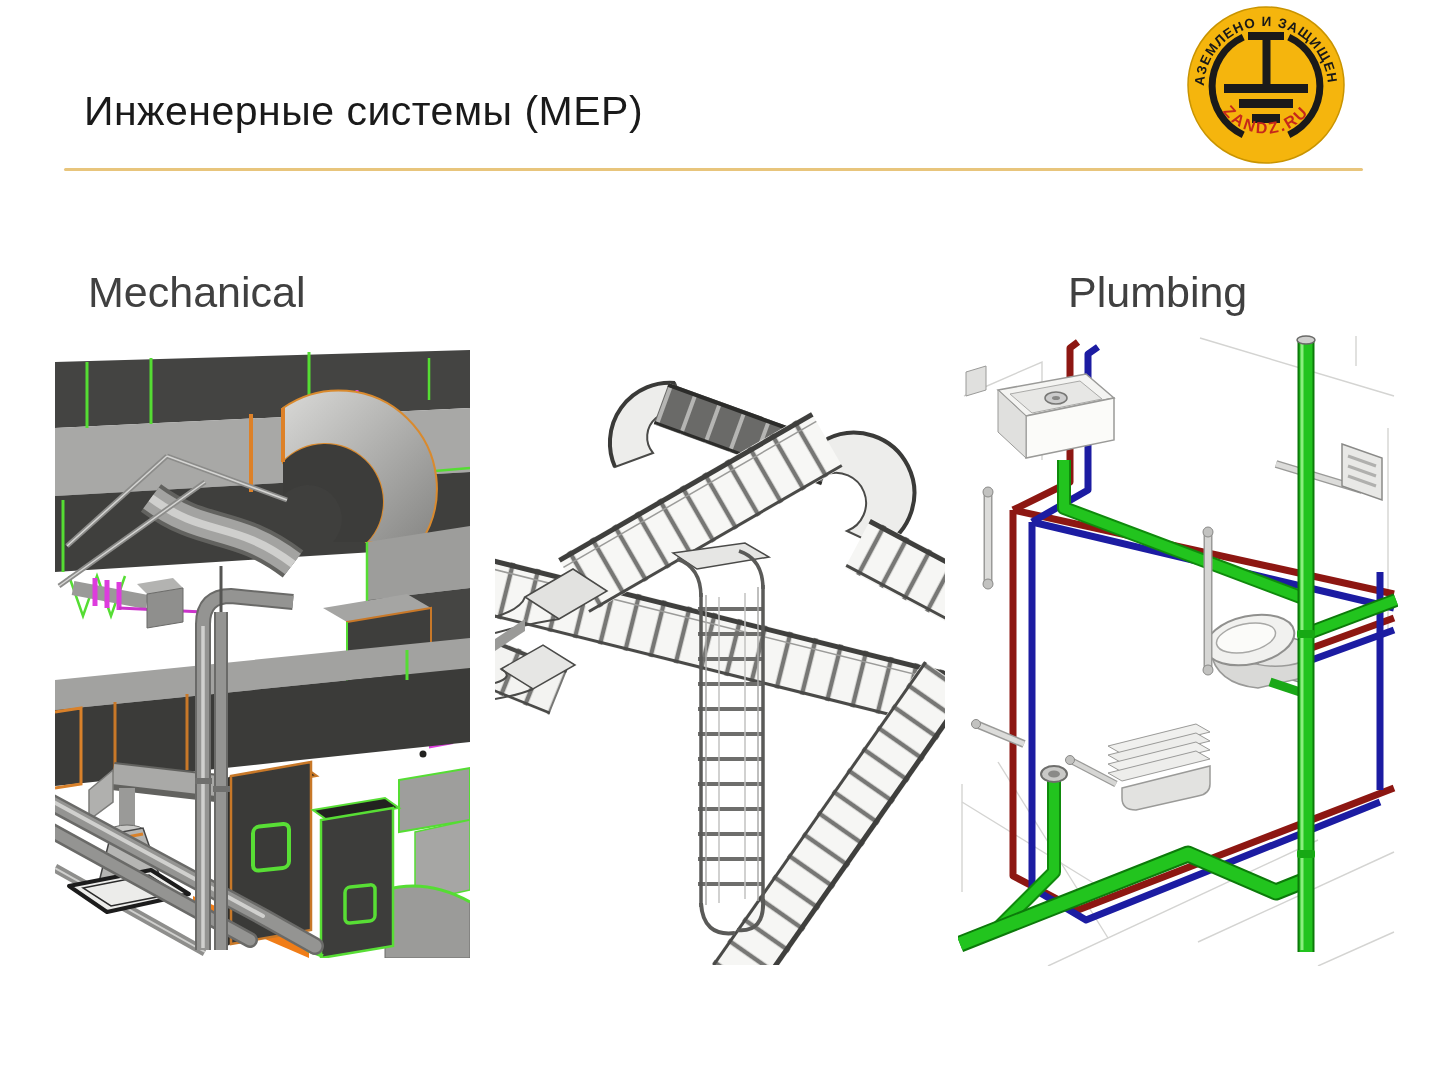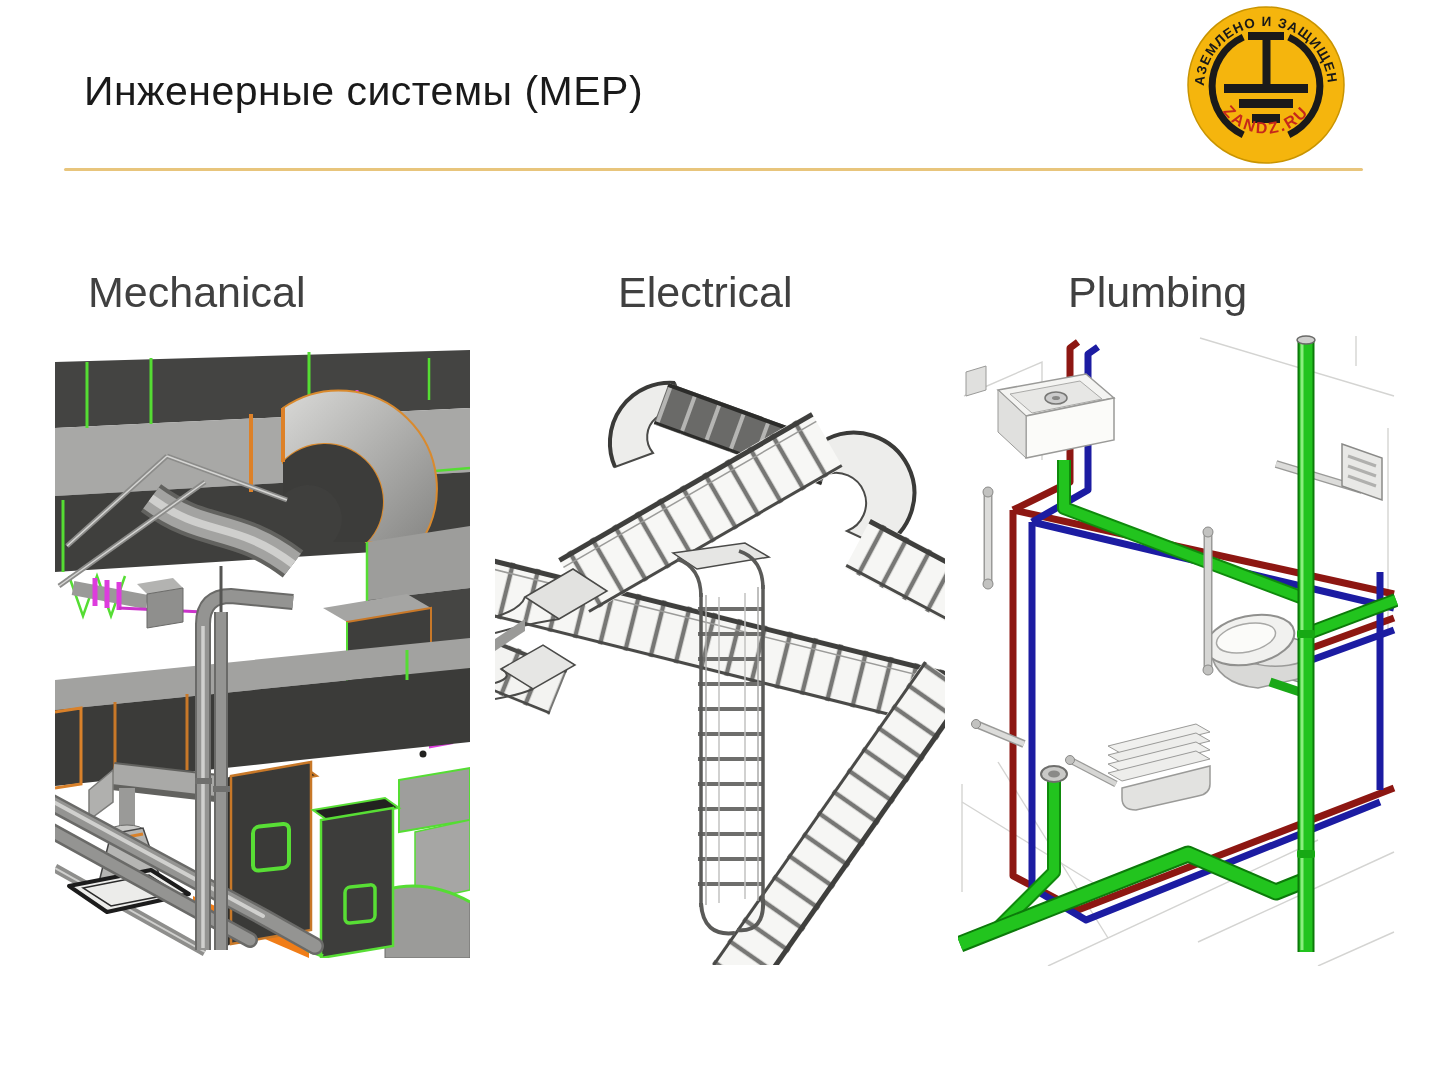--- a/index.html
+++ b/index.html
@@ -1,18 +1,18 @@
 <!DOCTYPE html>
 <html><head>
 <meta charset="utf-8">
 <style>
   html,body{margin:0;padding:0;background:#fff;}
   .slide{position:relative;width:1431px;height:1074px;background:#ffffff;overflow:hidden;
          font-family:"Liberation Sans",sans-serif;color:#161616;}
-  .title{position:absolute;left:84px;top:68px;font-size:41px;font-weight:400;
+  .title{position:absolute;left:84px;top:88px;font-size:41px;font-weight:400;
          letter-spacing:.5px;color:#1a1a1a;margin:0;}
   .divider{position:absolute;left:64px;top:168px;width:1299px;height:3px;
            background:#e8c57c;border-radius:2px;}
   .logo{position:absolute;left:1186px;top:4px;width:160px;height:163px;}
   .sec-label{position:absolute;top:268px;font-size:43px;font-weight:400;color:#404040;}
   .lbl-mech{left:88px;}  .lbl-elec{left:618px;}  .lbl-plumb{left:1068px;}
   .fig{position:absolute;}
   .fig-mech{left:55px;top:350px;width:415px;height:608px;}
   .fig-elec{left:495px;top:347px;width:450px;height:618px;}
   .fig-plumb{left:958px;top:332px;width:440px;height:634px;}
@@ -47,21 +47,20 @@
         <path d="M 57.2,33.1 A 54,54 0 0 0 57.2,130.9"></path>
         <path d="M 102.8,33.1 A 54,54 0 0 1 102.8,130.9"></path>
       </g>
       <text class="logo-bottom-text">
         <textPath href="#arcBottom" startOffset="50%" text-anchor="middle">ZANDZ.RU</textPath>
       </text>
     </svg>
   </div>
 
   <div class="sec-label lbl-mech">Mechanical</div>
-  <div class="sec-label lbl-elec">Electrical</div>
   <div class="sec-label lbl-plumb">Plumbing</div>
 
   <div class="fig fig-mech">
     <svg viewBox="0 0 415 608" width="415" height="608">
       <defs>
         <linearGradient id="m-elbow" x1="0" y1="0" x2="1" y2="1">
           <stop offset="0" stop-color="#d9d9d7"></stop>
             <stop offset="1" stop-color="#868684"></stop>
         </linearGradient>
       </defs>

